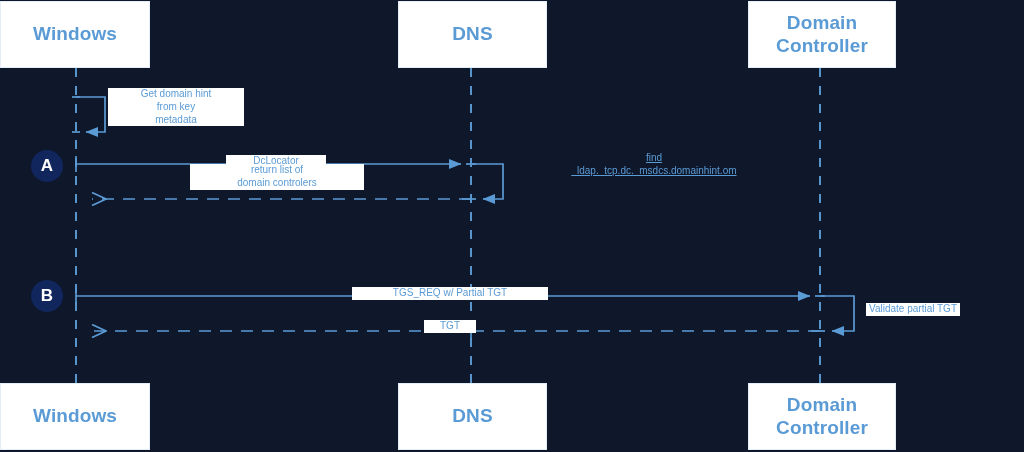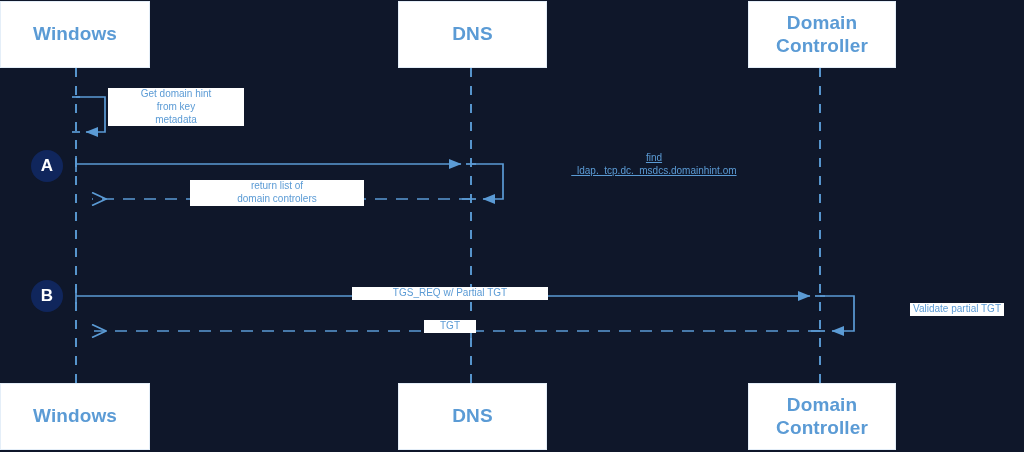--- a/index.html
+++ b/index.html
@@ -157,26 +157,27 @@
     <span>A</span>
   </div>
   <div class="step-badge" style="left:31px; top:280px;">
     <span>B</span>
   </div>
 
   <div class="msg-label" style="left:108px; top:88px; width:136px;">Get domain hint
 from key
 metadata</div>
 
+  <div class="msg-label" style="left:226px; top:155px; width:100px;">DcLocator</div>
 
   <div class="msg-label" style="left:509px; top:152px; width:290px; background:transparent;text-decoration:underline;">find
 _ldap._tcp.dc._msdcs.domainhint.om</div>
 
-  <div class="msg-label" style="left:190px; top:180px; width:174px;">return list of
+  <div class="msg-label" style="left:190px; top:164px; width:174px;">return list of
 domain controlers</div>
 
   <div class="msg-label" style="left:352px; top:287px; width:196px;">TGS_REQ w/ Partial TGT</div>
 
-  <div class="msg-label left-align" style="left:866px; top:303px;margin-left:44px;">Validate partial TGT</div>
+  <div class="msg-label left-align" style="left:866px; top:303px;">Validate partial TGT</div>
 
   <div class="msg-label" style="left:424px; top:320px; width:52px;">TGT</div>
 
 </div>
 
 </body></html>

